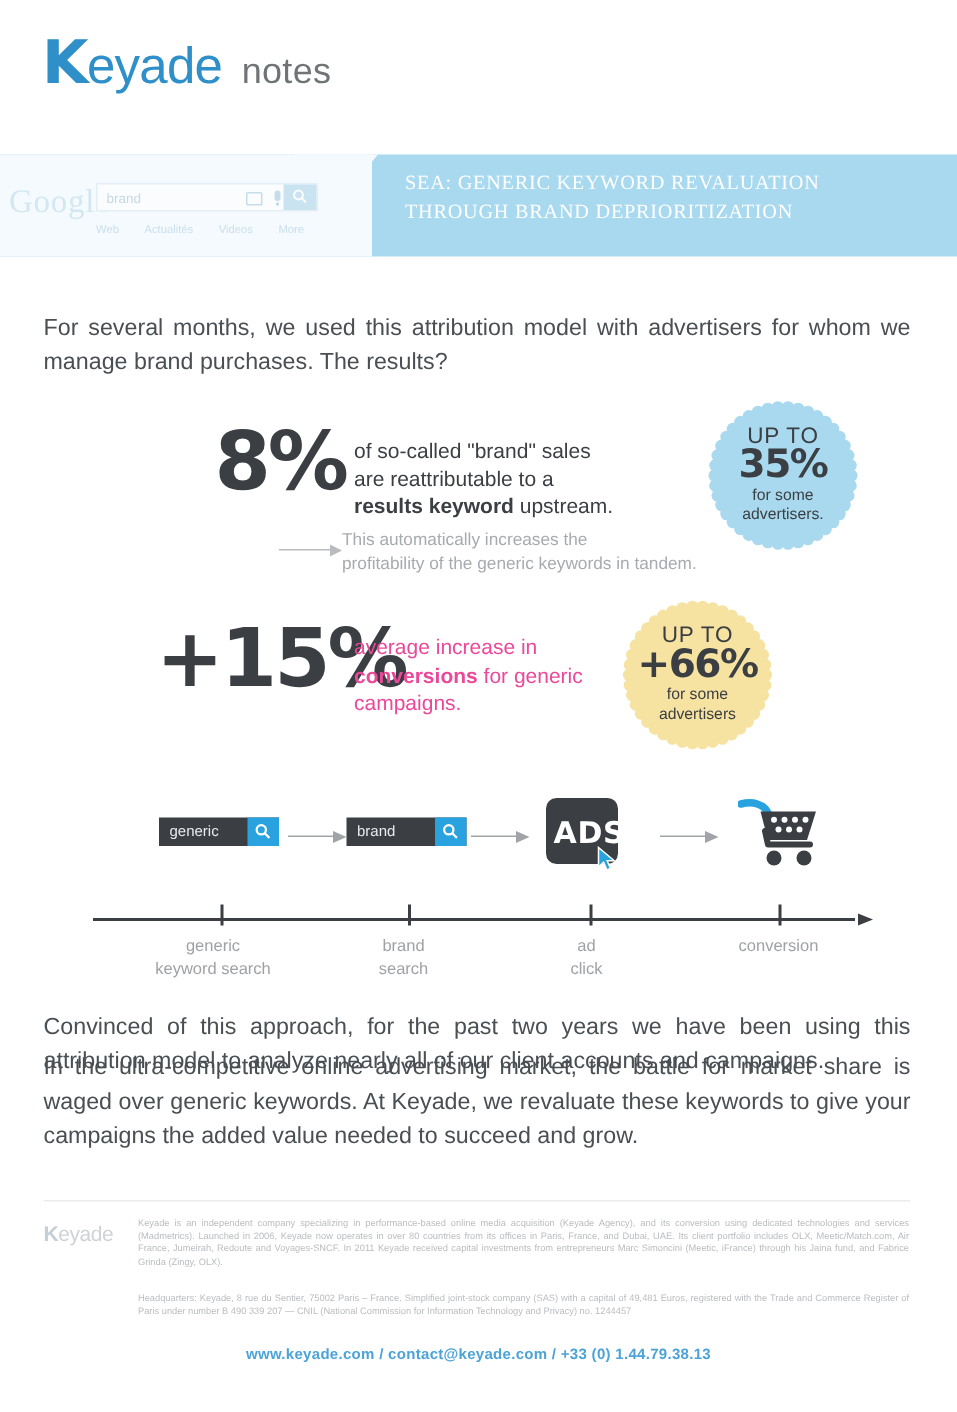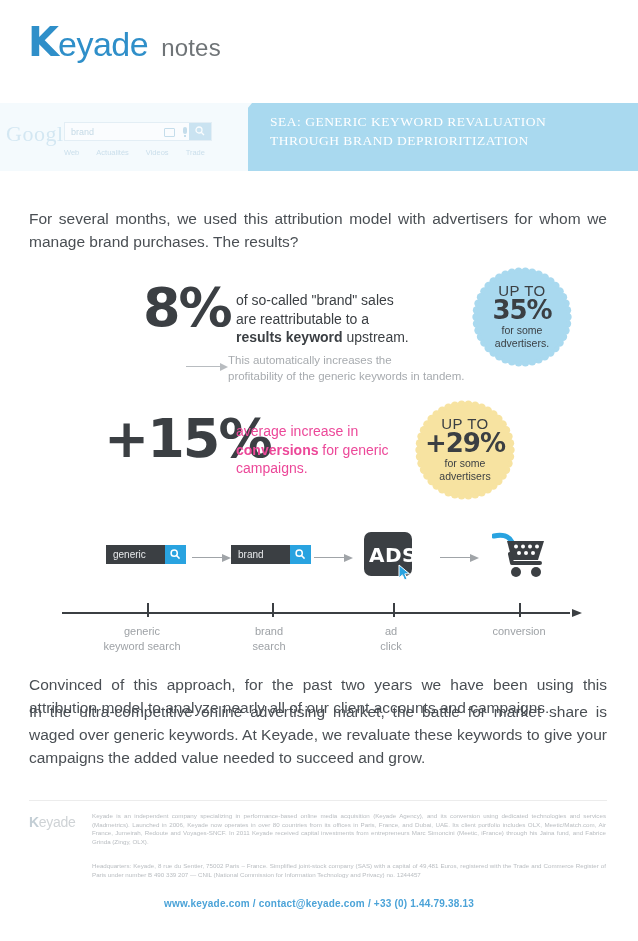--- a/index.html
+++ b/index.html
@@ -471,21 +471,21 @@
       <svg width="10" height="10" viewBox="0 0 10 10">
         <circle cx="4" cy="4" r="3" fill="none" stroke="#ffffff" stroke-width="1.3"></circle>
         <line x1="6.2" y1="6.2" x2="9" y2="9" stroke="#ffffff" stroke-width="1.3"></line>
       </svg>
     </span>
   </div>
   <div class="g-tabs">
     <span>Web</span>
     <span>Actualités</span>
     <span>Videos</span>
-    <span>Trade</span>
+    <span>More</span>
   </div>
 </div>
 
 <div class="intro">For several months, we used this attribution model with advertisers for whom we manage brand purchases. The results?</div>
 
 <div class="stat-8">8%</div>
 <div class="stat-8-text">
   <span>of so-called "brand" sales</span><br>
   <span>are reattributable to a</span><br>
   <b>results keyword</b><span> upstream.</span>
@@ -606,21 +606,21 @@
         <circle cx="85.35" cy="21.05" r="4.2" fill="#f7e3a1"></circle>
         <circle cx="89.59" cy="26.37" r="4.2" fill="#f7e3a1"></circle>
         <circle cx="92.99" cy="32.26" r="4.2" fill="#f7e3a1"></circle>
         <circle cx="95.48" cy="38.59" r="4.2" fill="#f7e3a1"></circle>
         <circle cx="96.99" cy="45.22" r="4.2" fill="#f7e3a1"></circle>
       </g>
     <circle cx="52" cy="52" r="45" fill="#f7e3a1"></circle>
   </svg>
   <div class="content">
     <div class="upto">UP TO</div>
-    <div class="big">+29%</div>
+    <div class="big">+66%</div>
     <div class="small">for some</div>
     <div class="small">advertisers</div>
   </div>
 </div>
 
 <div class="journey">
 
   <div class="searchpill" id="pill-generic">
     <span class="txt">generic</span>
     <span class="mag">

